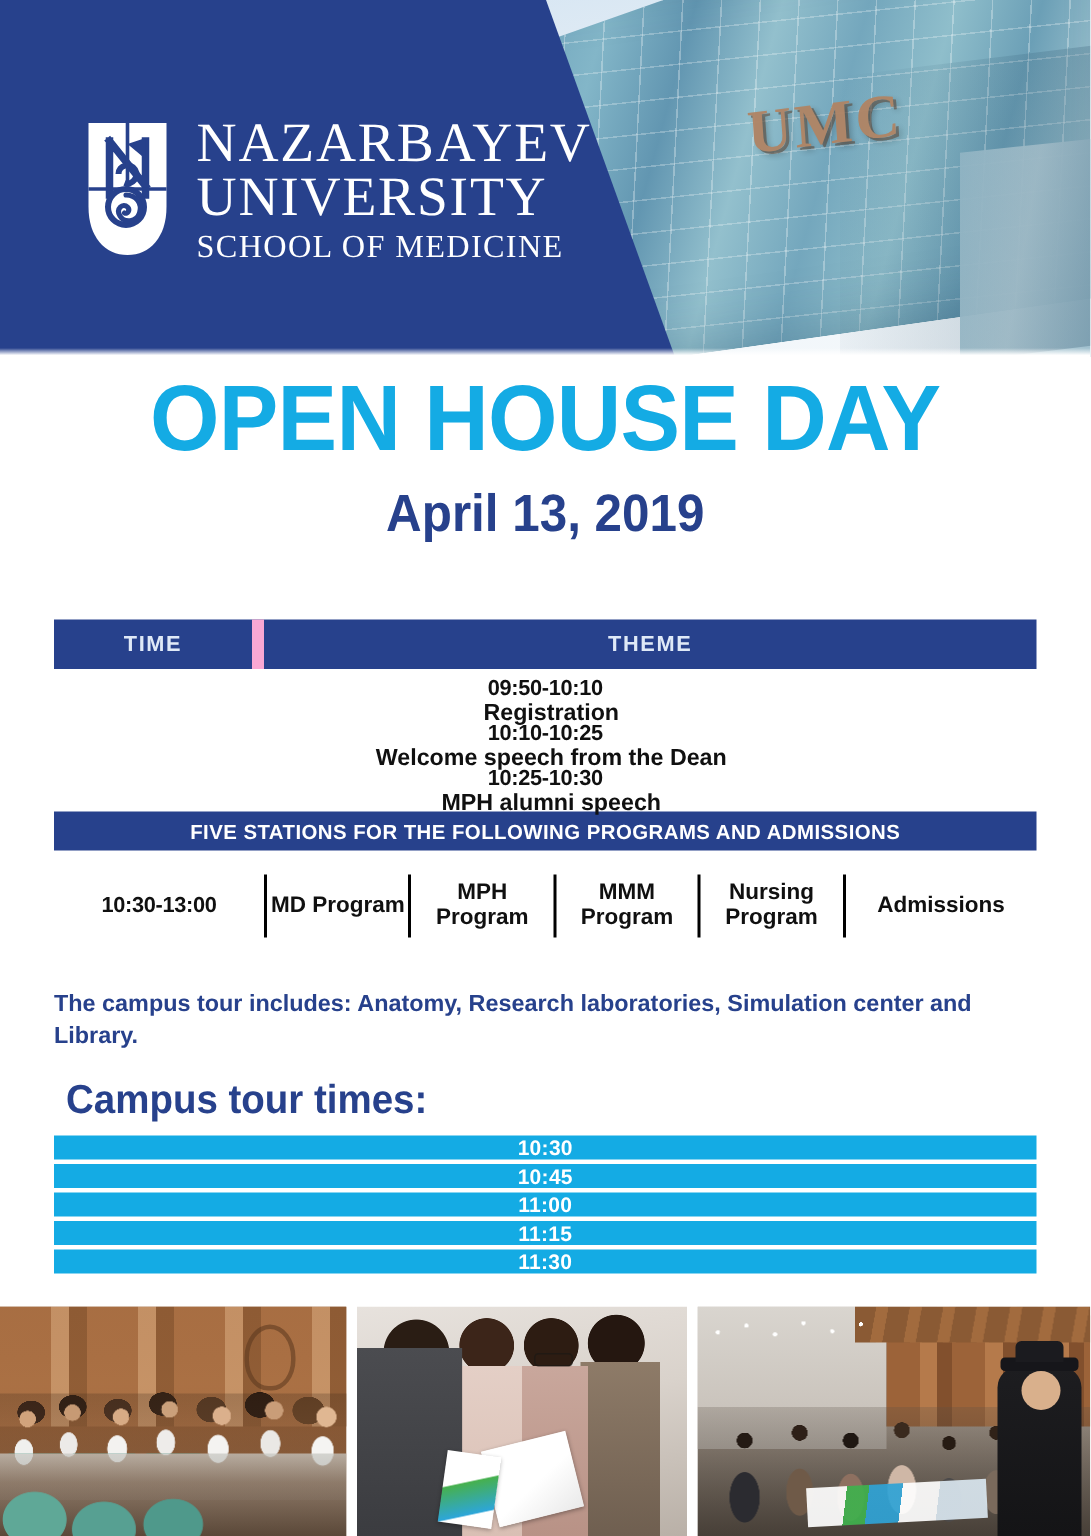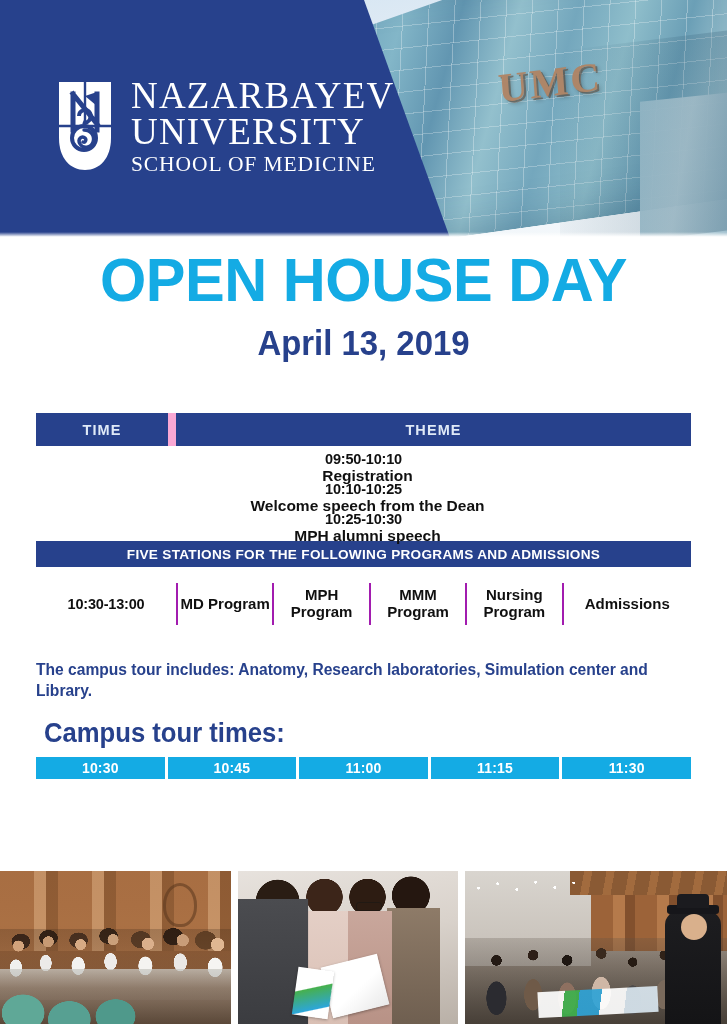--- a/index.html
+++ b/index.html
@@ -222,21 +222,21 @@
     font-weight: 700;
     color: #101010;
     letter-spacing: -0.2px;
   }
   .stations-row .st-cell {
     flex: 1;
     display: flex;
     flex-direction: column;
     align-items: center;
     justify-content: center;
-    border-left: 2px solid #a21caf;
+    border-left: 2px solid #000000;
     font-size: 15px;
     font-weight: 700;
     color: #101010;
     line-height: 1.12;
     text-align: center;
   }
   .stations-row .st-cell.wide { flex: 1.35; }
 
   
   .tour-desc {
@@ -258,20 +258,21 @@
     transform: scaleX(0.95);
     transform-origin: left center;
   }
   .tour-times {
     position: absolute;
     left: 36px; top: 757px;
     width: 655px;
     display: flex;
     gap: 3px;
     height: 22px;
+    flex-direction: column;
   }
   .tour-times .slot {
     flex: 1;
     background: #14abe4;
     color: #ffffff;
     display: flex;
     align-items: center;
     justify-content: center;
     font-size: 14px;
     font-weight: 700;

